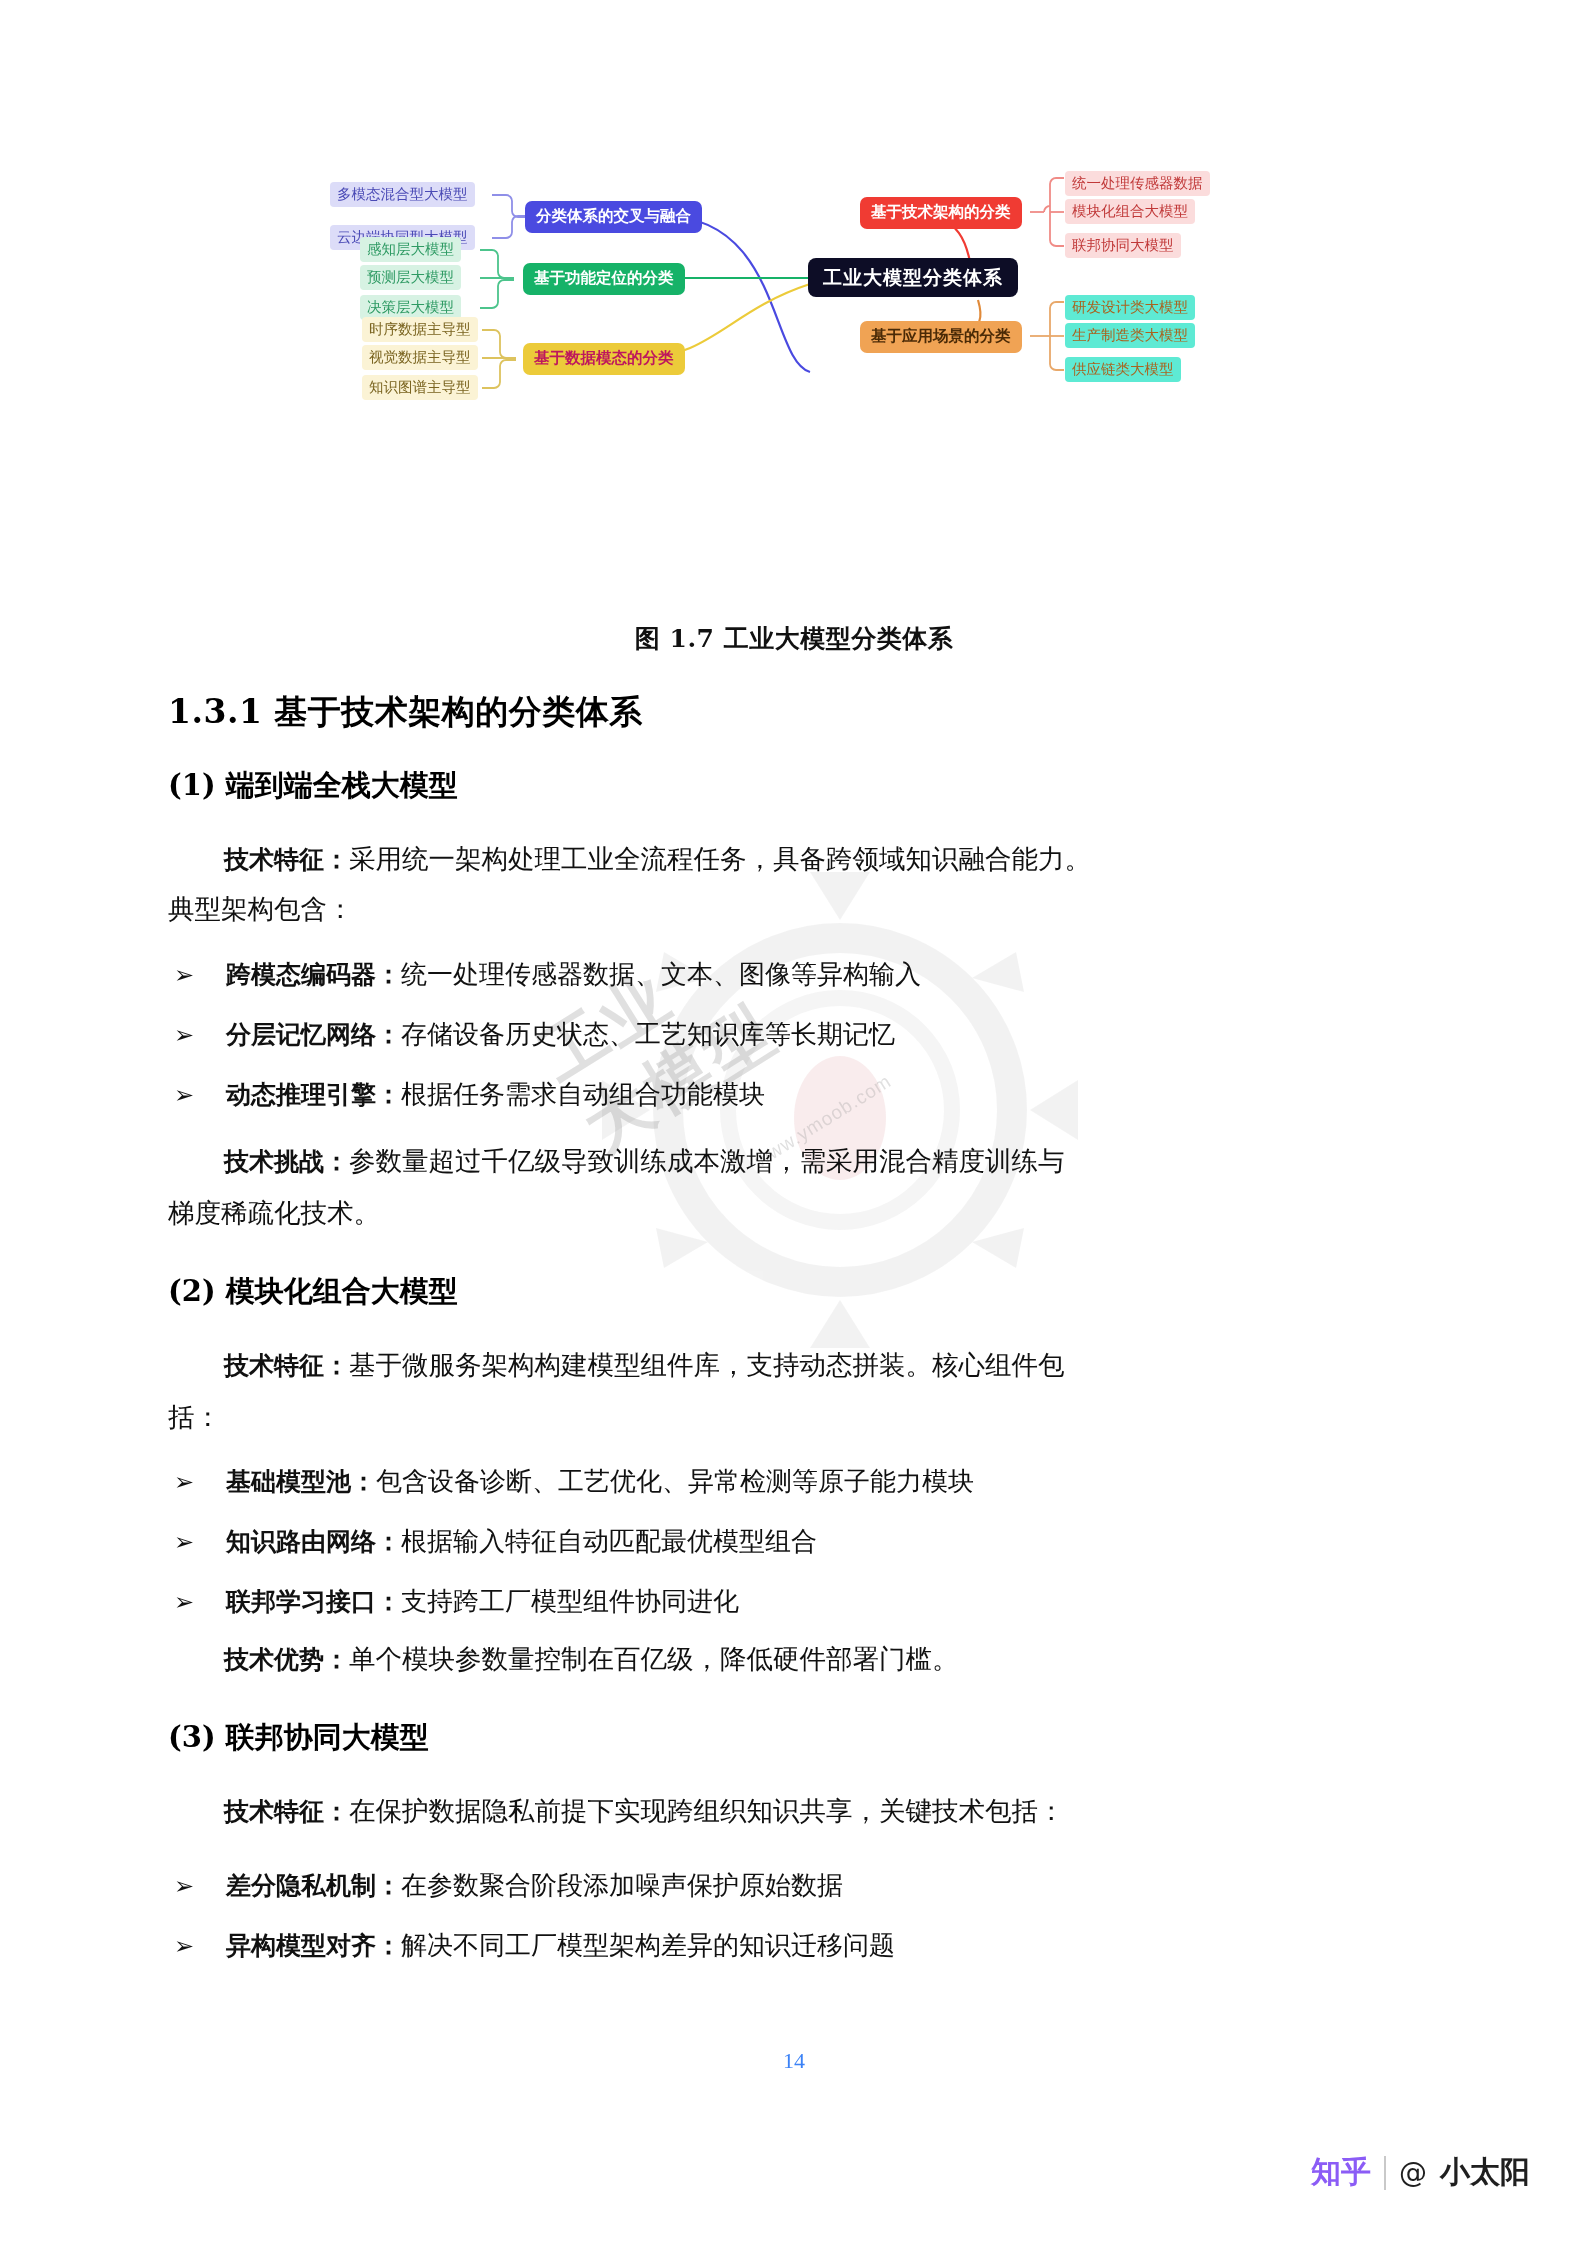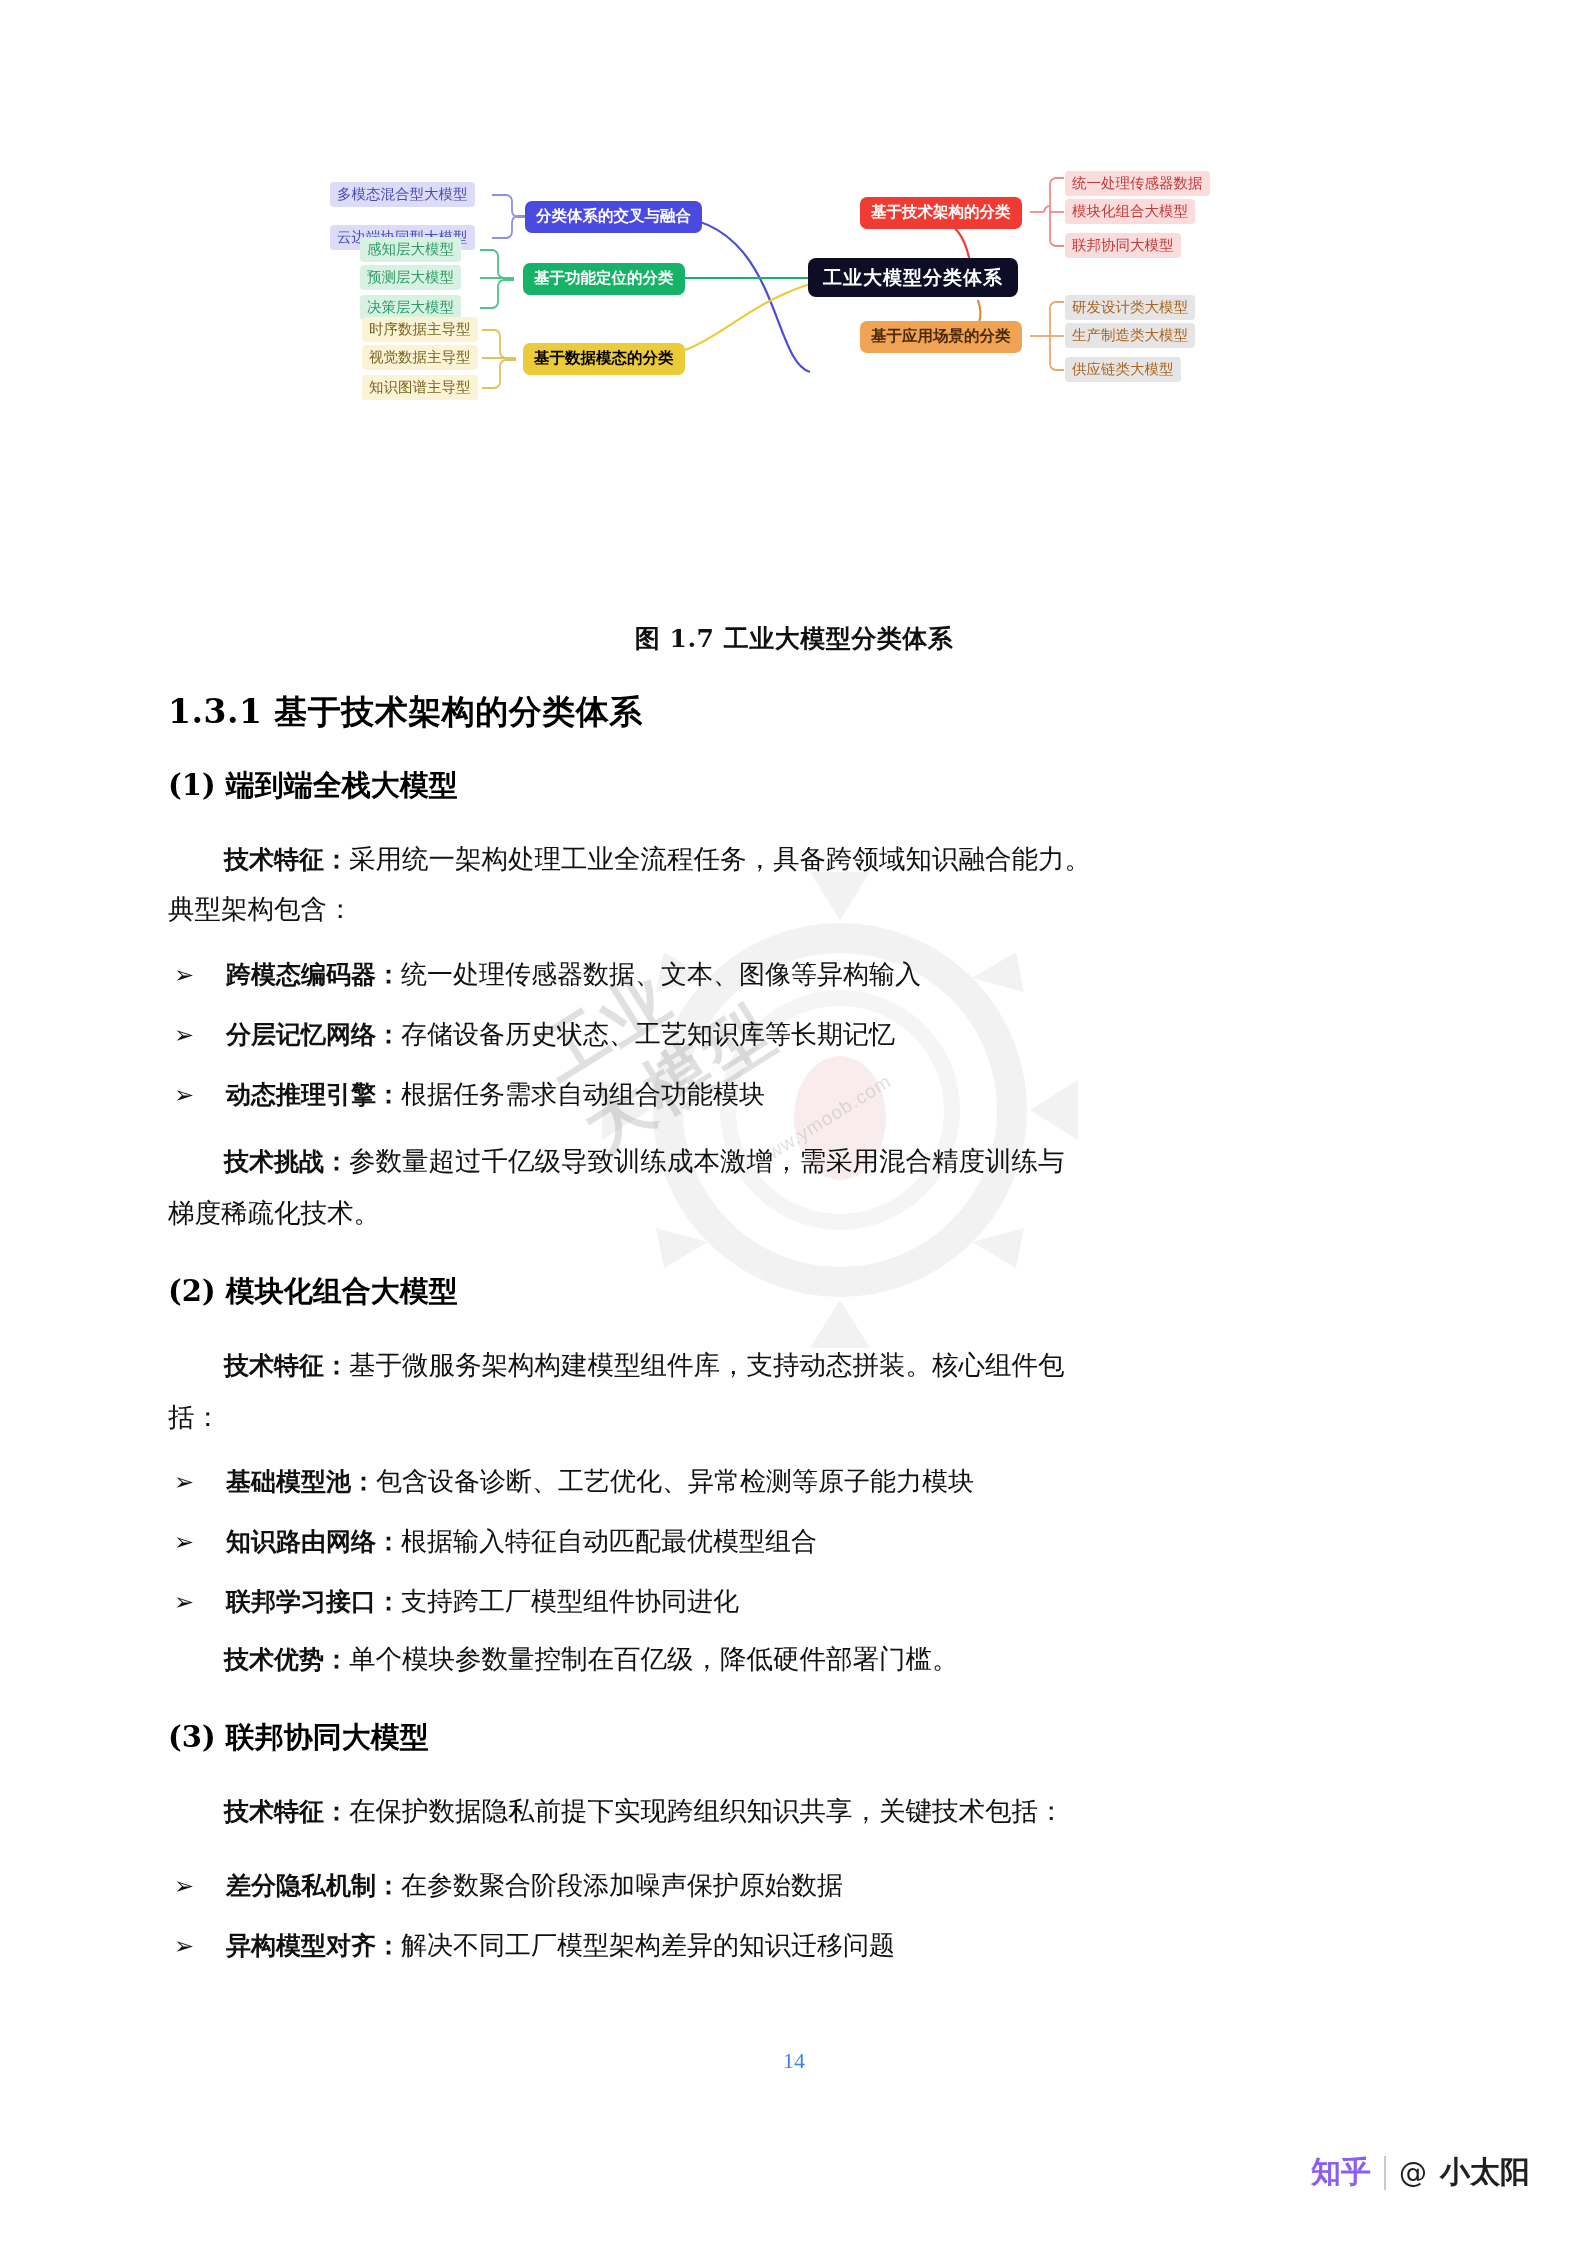--- a/index.html
+++ b/index.html
@@ -95,25 +95,25 @@
     background:#0d0d26;
     color:#ffffff;
     letter-spacing:1px;
   }
 
   
   .lf-purple { background:#dcdcf8; color:#4a4ab5; }
   .lf-green  { background:#d7f2e3; color:#2e9a63; }
   .lf-yellow { background:#fbf3d5; color:#7a6420; }
   .lf-red    { background:#fbdcdc; color:#c03838; }
-  .lf-orange { background:#e5e5e5; color:#a9631f; }
+  .lf-orange { background:#5eead4; color:#a9631f; }
 
   .br-purple { background:#4a4ae0; }
   .br-green  { background:#16b268; }
-  .br-yellow { background:#eccb3a; color:#000000; }
+  .br-yellow { background:#eccb3a; color:#be185d; }
   .br-red    { background:#f03b33; }
   .br-orange { background:#f0a354; color:#4a2a06; }
 
   
   .fig-caption {
     position:absolute; left:0; top:622px; width:1588px;
     text-align:center;
     font-family:"DejaVu Serif", serif;
     font-weight:bold;
     font-size:25px;

